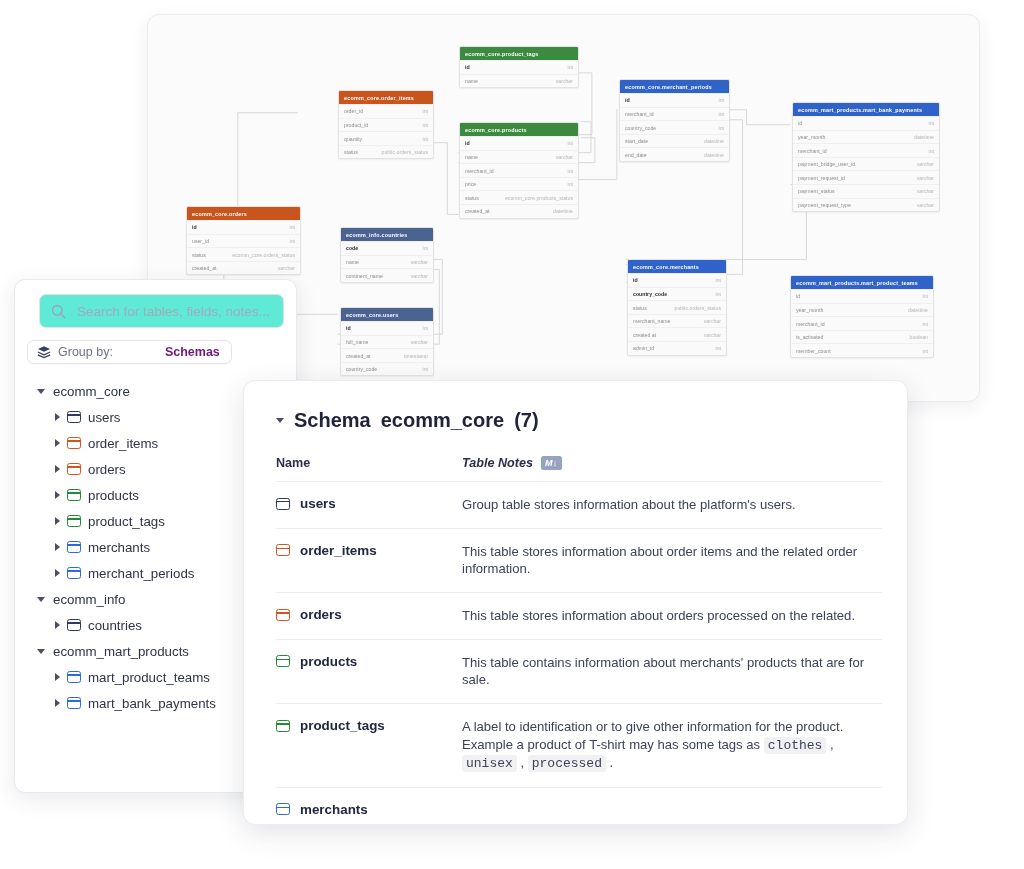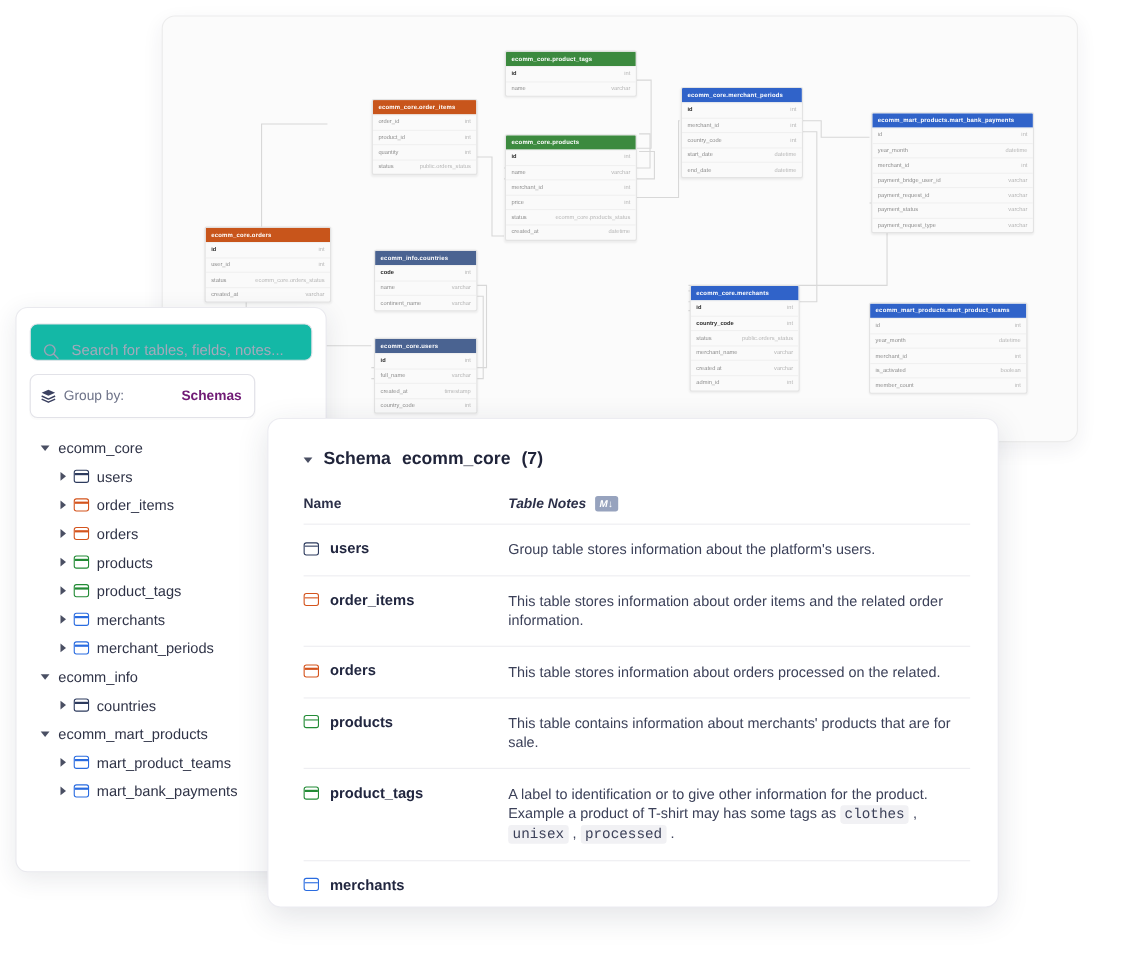--- a/index.html
+++ b/index.html
@@ -59,39 +59,40 @@
   .sidebar {
     position: absolute; left: 14px; top: 279px;
     width: 283px; height: 514px;
     background: #fff;
     border: 1px solid #e9e9ee;
     border-radius: 11px;
     box-shadow: 0 6px 22px rgba(40,45,70,.10);
     padding: 14px 12px 0 12px;
   }
   .search-box {
-    display: flex; align-items: flex-end; gap: 9px;
+    display: flex; align-items: center; gap: 9px;
     height: 34px;
     border: 1px solid #e2e2e8;
     border-radius: 7px;
     padding: 0 11px;
-    background: #14b8a6;
+    background: #5eead4;
+    margin-left: 12px;
   }
   .search-box input {
     border: none; outline: none; flex: 1;
     font-family: "Liberation Sans", sans-serif;
     font-size: 13.5px; color: #3d4257;
     background: transparent;
   }
   .search-box input::placeholder { color: #a4a9bb; }
 
   .groupby {
     display: inline-flex; align-items: center; gap: 7px;
     margin-top: 12px;
-    height: 40px;
+    height: 24px;
     border: 1px solid #e2e2e8;
     border-radius: 7px;
     padding: 0 11px 0 9px;
     background: #fff;
     font-size: 12.5px;
     box-shadow: 0 1px 1px rgba(0,0,0,.02);
   }
   .groupby .gb-label { color: #6d7288; }
   .groupby .gb-value { color: #701a75; font-weight: bold; margin-left: 45px; }
 
@@ -144,21 +145,21 @@
     width: 665px; height: 445px;
     background: #fff;
     border: 1px solid #ececf1;
     border-radius: 12px;
     box-shadow: 0 8px 28px rgba(40,45,70,.13);
     padding: 20px 25px 0 32px;
     overflow: hidden;
   }
   .detail-title {
     display: flex; align-items: center; gap: 10px;
-    font-size: 16px; color: #20243a; margin-top: 8px;
+    font-size: 20px; color: #20243a; margin-top: 8px;
   }
   .detail-title .t-strong { font-weight: bold; }
   .detail-title .t-count { font-weight: bold; color: #20243a; }
 
   .col-head {
     display: flex; margin-top: 24px;
     font-size: 12.6px; font-weight: bold; color: #2c3049;
   }
   .col-head .c-name { width: 186px; }
   .col-head .c-notes { display: flex; align-items: center; gap: 8px; font-style: italic; }

